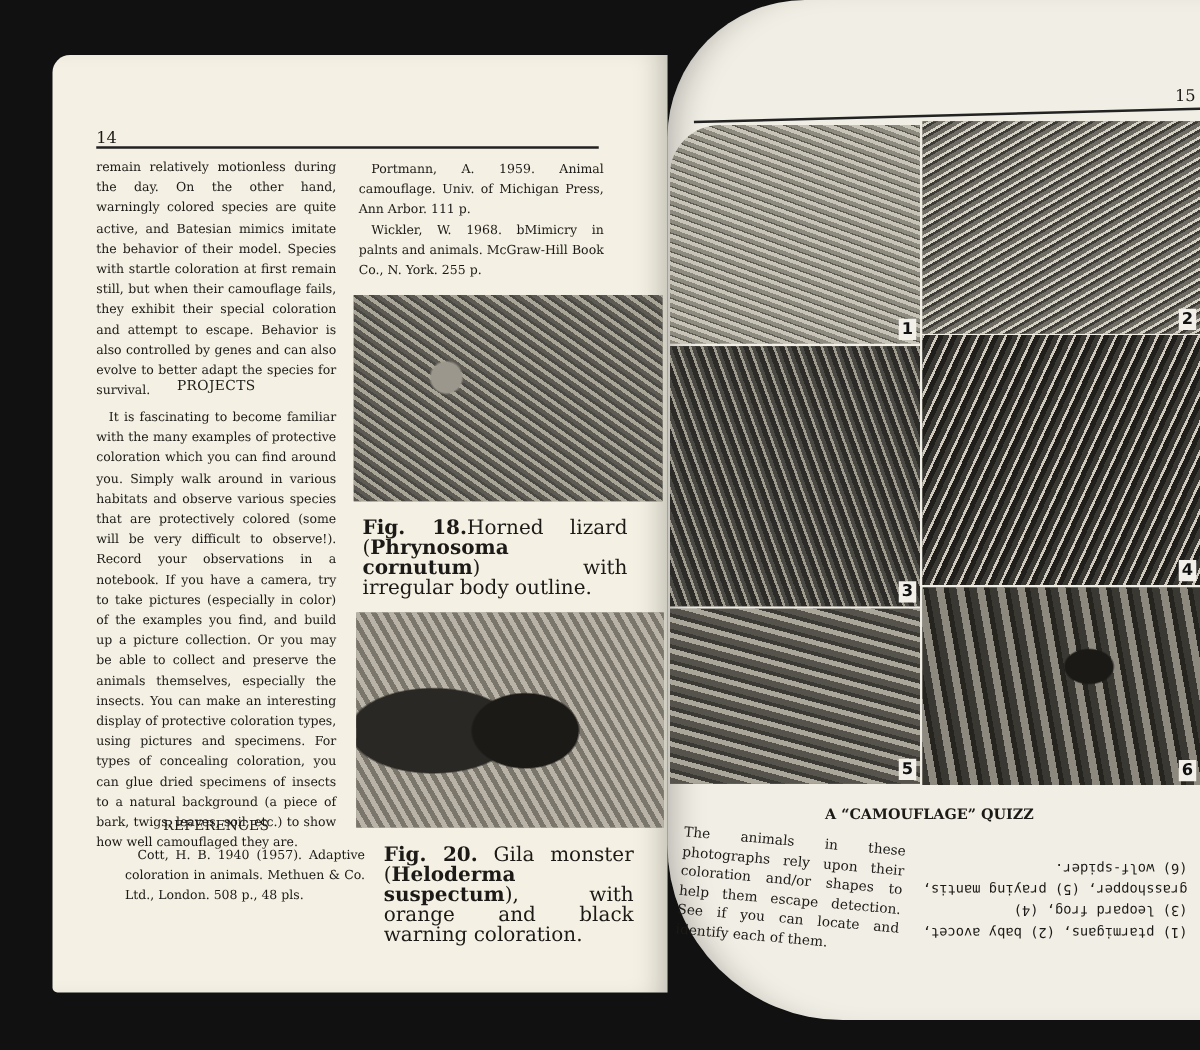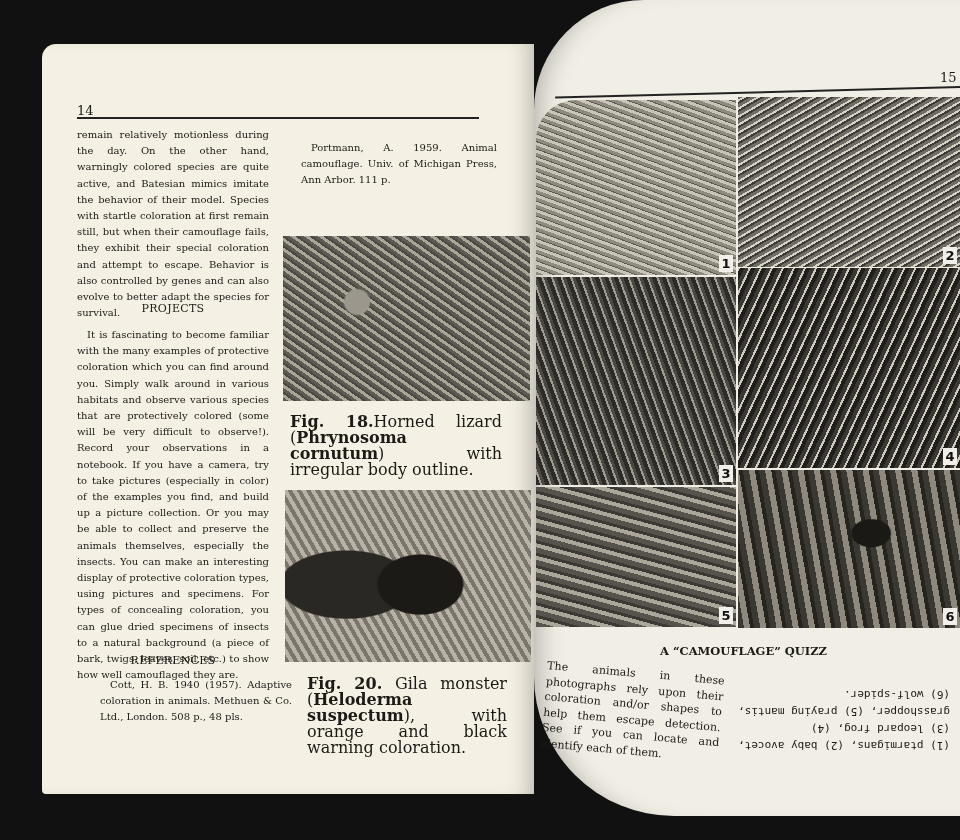--- a/index.html
+++ b/index.html
@@ -65,22 +65,23 @@
 </div>
 <div class="heading" style="left:77px; top:302px; width:192px;">PROJECTS</div>
 <div class="col-text" style="left:77px; top:327px; width:192px;">
   <p class="ind">It is fascinating to become familiar with the many examples of protective coloration which you can find around you. Simply walk around in various habitats and observe various species that are protectively colored (some will be very difficult to observe!). Record your observations in a notebook. If you have a camera, try to take pictures (especially in color) of the examples you find, and build up a picture collection. Or you may be able to collect and preserve the animals themselves, especially the insects. You can make an interesting display of protective coloration types, using pictures and specimens. For types of concealing coloration, you can glue dried specimens of insects to a natural background (a piece of bark, twigs, leaves, soil, etc.) to show how well camouflaged they are.</p>
 </div>
 <div class="heading" style="left:77px; top:654px; width:192px;">REFERENCES</div>
 <div class="col-text" style="left:77px; top:677px; width:192px;margin-left:23px;">
   <p class="ind">Cott, H. B. 1940 (1957). Adaptive coloration in animals. Methuen &amp; Co. Ltd., London. 508 p., 48 pls.</p>
 </div>
 
-<div class="col-text" style="left:287px; top:140px; width:196px;margin-left:14px;">
+<div class="col-text" style="left:287px; top:128px; width:196px;">
   <p class="ind">Portmann, A. 1959. Animal camouflage. Univ. of Michigan Press, Ann Arbor. 111 p.</p>
+  <p class="ind">Wickler, W. 1968. bMimicry in palnts and animals. McGraw-Hill Book Co., N. York. 255 p.</p>
 </div>
 
 <div class="photo" style="left:283px; top:236px; width:247px; height:165px; background:
   radial-gradient(circle at 30% 40%, #9b978c 0 6%, transparent 7%),
   repeating-linear-gradient(35deg, #5d5a53 0 3px, #a9a597 3px 6px, #4a4842 6px 8px),
   #6e6b63;"></div>
 <div class="caption" style="left:290px; top:414px; width:212px;">
   <b>Fig. 18.</b><span>Horned lizard (</span><b>Phrynosoma cornutum</b><span>) with irregular body outline.</span>
 </div>
 

